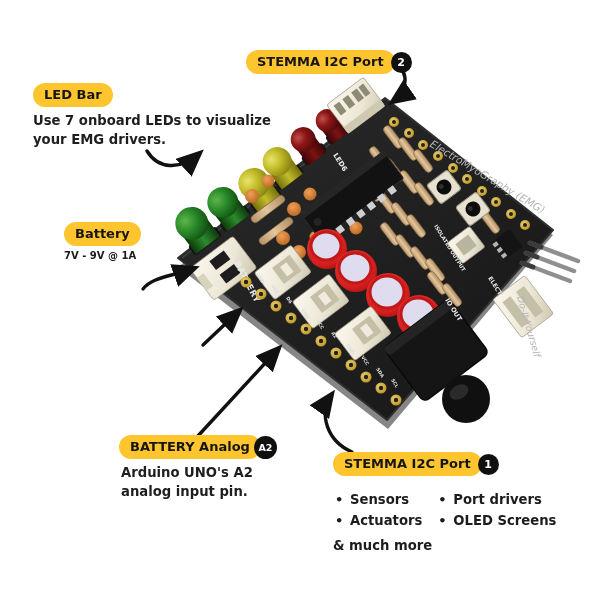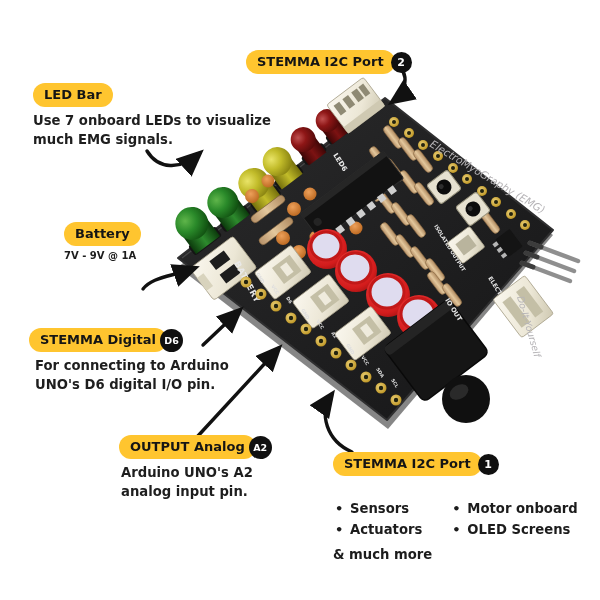--- a/index.html
+++ b/index.html
@@ -11,21 +11,21 @@
   .pill-row{display:flex;align-items:center;}
   .pill{display:inline-block;background:#ffc52f;color:#151515;font-weight:bold;
         font-size:13px;line-height:1;padding:5px 11px 6px 11px;border-radius:14px;white-space:nowrap;}
   .badge{display:inline-flex;align-items:center;justify-content:center;background:#101010;color:#ffffff;
          border-radius:50%;font-weight:bold;flex:0 0 auto;}
   .badge.num{width:21px;height:21px;font-size:11px;margin-left:-4px;}
   .badge.pin{width:23px;height:23px;font-size:9.5px;margin-left:-7px;}
   .desc{font-size:13.2px;font-weight:600;line-height:1.42;color:#1e1e1e;margin-top:5px;}
   .desc div{white-space:nowrap;}
   .spec{font-size:10px;font-weight:600;margin-top:4px;white-space:nowrap;}
-  .bullets-wrap{display:flex;gap:28px;margin-top:25px;}
+  .bullets-wrap{display:flex;gap:14px;margin-top:16px;}
   .bullets{list-style:none;margin:0;padding:0;}
   .bullets li{position:relative;padding-left:17px;font-size:13.2px;font-weight:600;
               margin-bottom:6px;white-space:nowrap;}
   .bullets li::before{content:"•";position:absolute;left:2px;top:0;font-size:13px;}
   .footer-note{font-size:13.2px;font-weight:600;margin-top:4px;white-space:nowrap;}
 </style>
 </head>
 <body>
 
 <div class="stage">
@@ -384,62 +384,52 @@
   <div class="pill-row">
     <span class="pill">STEMMA I2C Port</span>
     <span class="badge num">2</span>
   </div>
 </div>
 
 <div class="callout" style="left:33px;top:83px;">
   <span class="pill">LED Bar</span>
   <div class="desc">
     <div>Use 7 onboard LEDs to visualize</div>
-    <div>much EMG signals.</div>
+    <div>your EMG drivers.</div>
   </div>
 </div>
 
 <div class="callout" style="left:64px;top:222px;">
   <span class="pill">Battery</span>
   <div class="spec">7V - 9V @ 1A</div>
 </div>
 
-<div class="callout" style="left:29px;top:328px;">
-  <div class="pill-row">
-    <span class="pill">STEMMA Digital</span>
-    <span class="badge pin">D6</span>
-  </div>
-  <div class="desc" style="margin-left:6px;">
-    <div>For connecting to Arduino</div>
-    <div>UNO's D6 digital I/O pin.</div>
-  </div>
-</div>
 
 <div class="callout" style="left:119px;top:435px;">
   <div class="pill-row">
-    <span class="pill">OUTPUT Analog</span>
+    <span class="pill">BATTERY Analog</span>
     <span class="badge pin">A2</span>
   </div>
   <div class="desc" style="margin-left:2px;">
     <div>Arduino UNO's A2</div>
     <div>analog input pin.</div>
   </div>
 </div>
 
 <div class="callout" style="left:333px;top:452px;">
   <div class="pill-row">
     <span class="pill">STEMMA I2C Port</span>
     <span class="badge num">1</span>
   </div>
   <div class="bullets-wrap">
     <ul class="bullets">
       <li>Sensors</li>
       <li>Actuators</li>
     </ul>
     <ul class="bullets">
-      <li>Motor onboard</li>
+      <li>Port drivers</li>
       <li>OLED Screens</li>
     </ul>
   </div>
   <div class="footer-note">&amp; much more</div>
 </div>
 
 </div>
 
 </body></html>

